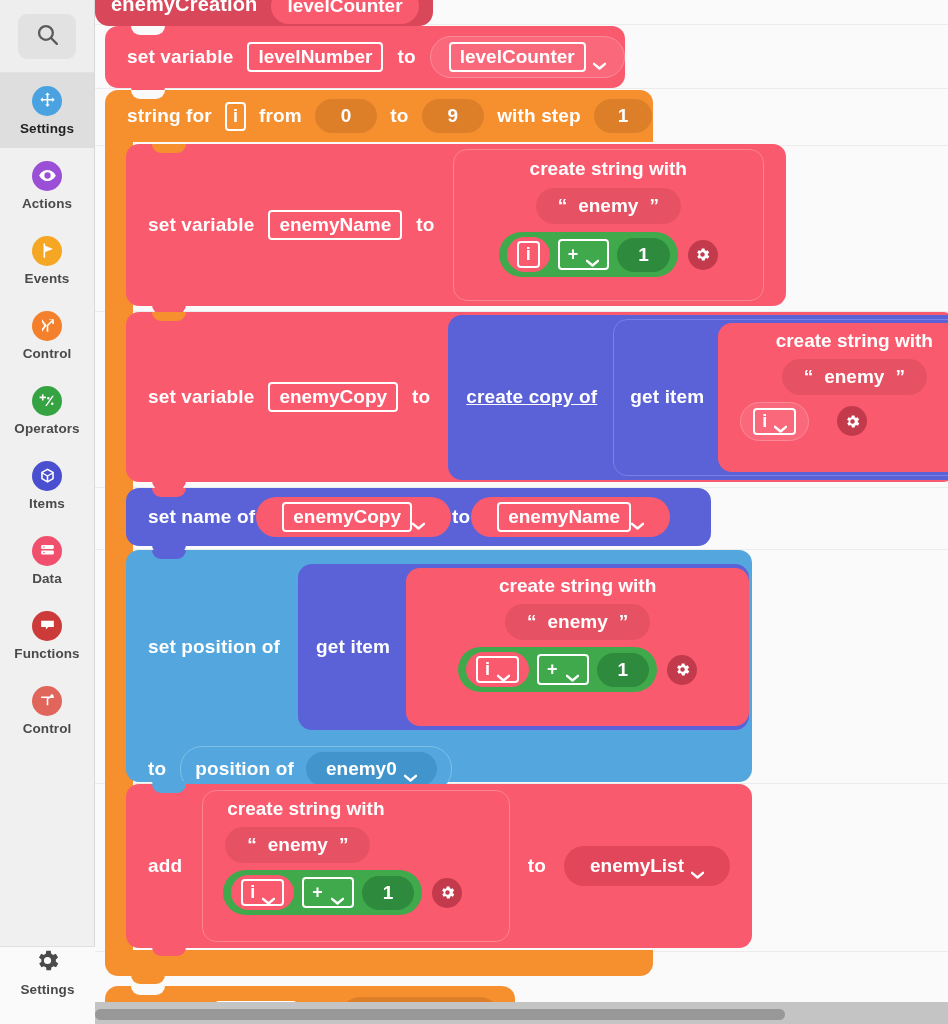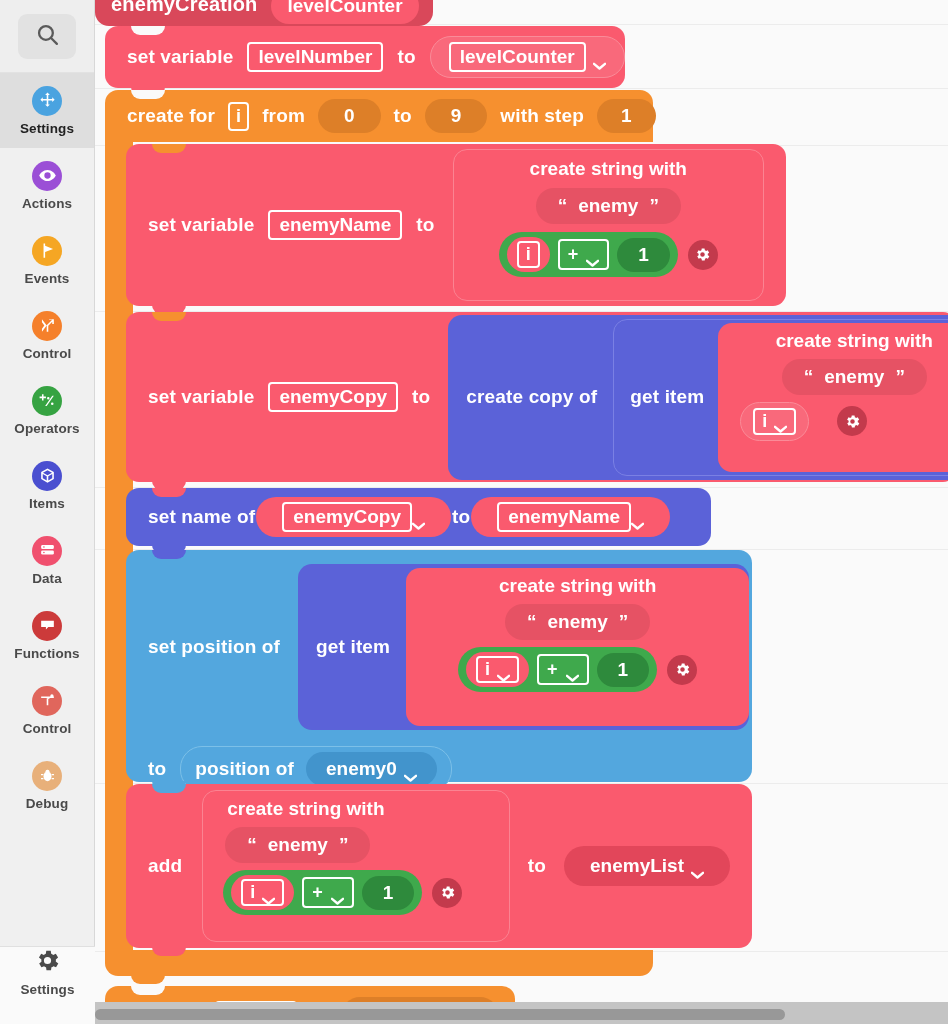--- a/index.html
+++ b/index.html
@@ -176,30 +176,20 @@
       <div class="nav-item">
         <div class="nav-ico" style="background:#e0665c">
           <svg viewBox="0 0 24 24">
               <path d="M4 7h16v1.7H4zM11 9h2v9h-2zM12 9l5-3 .9 1.5L13 10z"></path>
               <circle cx="17.6" cy="6.2" r="2.1"></circle>
             </svg>
         </div>
         <div class="nav-lbl">Control</div>
       </div>
 
-      <div class="nav-item">
-        <div class="nav-ico" style="background:#e8b07a">
-          <svg viewBox="0 0 24 24">
-              <ellipse cx="12" cy="13" rx="5" ry="6.2"></ellipse>
-              <rect x="9.6" y="4.6" width="4.8" height="4" rx="2"></rect>
-              <path d="M3.8 10h3v1.6h-3zM17.2 10h3v1.6h-3zM3.8 15h3v1.6h-3zM17.2 15h3v1.6h-3z"></path>
-            </svg>
-        </div>
-        <div class="nav-lbl">Debug</div>
-      </div>
 
     </div>
 
     <div id="settings-item">
       <span>
         <svg viewBox="0 0 24 24">
             <path d="M19.4 13a7.6 7.6 0 000-2l2-1.6-2-3.4-2.4 1a7.6 7.6 0 00-1.7-1l-.4-2.6h-4l-.4 2.6c-.6.25-1.2.6-1.7 1l-2.4-1-2 3.4L6.6 11a7.6 7.6 0 000 2l-2 1.6 2 3.4 2.4-1c.5.4 1.1.75 1.7 1l.4 2.6h4l.4-2.6c.6-.25 1.2-.6 1.7-1l2.4 1 2-3.4-2-1.6zM12 15.2A3.2 3.2 0 1112 8.8a3.2 3.2 0 010 6.4z"></path>
           </svg>
       </span>
       <div class="nav-lbl">Settings</div>
@@ -242,21 +232,21 @@
       </div>
       <div class="notch-bot" style="background:#fa5a6e"></div>
     </div>
 
     <div style="position:absolute; left:10px; top:90px; width:548px; height:900px;">
 
       <div style="position:absolute; left:0; top:0; width:548px; height:52px;
                   background:#f6902f; border-radius:13px 13px 0 0;">
         <div class="notch-top" style="background:#fafafa; top:0;"></div>
         <div class="row" style="height:100%; padding:0 22px; gap:13px;">
-          <span class="lbl">create for</span>
+          <span class="lbl">string for</span>
           <span class="field tiny">i</span>
           <span class="lbl">from</span>
           <span class="pill" style="background:#dd7f28; padding:6px 26px;">
             <span>0</span>
             </span>
           <span class="lbl">to</span>
           <span class="pill" style="background:#dd7f28; padding:6px 26px;">
             <span>9</span>
             </span>
           <span class="lbl">with step</span>
@@ -319,21 +309,21 @@
 
     <div class="blk" style="left:31px; top:312px; width:830px; height:170px; background:#fa5a6e;">
       <div class="notch-top" style="background:#f6902f; top:0;"></div>
       <div class="row" style="height:100%; padding:0 22px; gap:14px;">
         <span class="lbl">set variable</span>
         <span class="field">enemyCopy</span>
         <span class="lbl">to</span>
 
         <div class="row" style="background:#5b62d8; border-radius:14px; height:165px; margin-left:4px;
                     padding-left:18px; align-items:center;">
-          <span class="lbl" style="padding-right:16px;">create copy of</span>
+          <span class="lbl" style="padding-right:16px;text-decoration:underline;">create copy of</span>
 
           <div class="row" style="background:#5b62d8; border:1px solid #7a80e4; border-radius:14px;
                       height:157px; padding-left:16px; align-items:center;">
             <span class="lbl" style="padding-right:14px;">get item</span>
 
             <div class="reporter" style="background:#fa5a6e; border-radius:14px; width:272px; height:149px;
                         padding:7px 12px 9px; gap:7px;">
               <div class="rep-title">create string with</div>
               <div class="row" style="justify-content:center;">
                 <span class="pill" style="background:#e65264; padding:7px 22px; gap:11px;">

